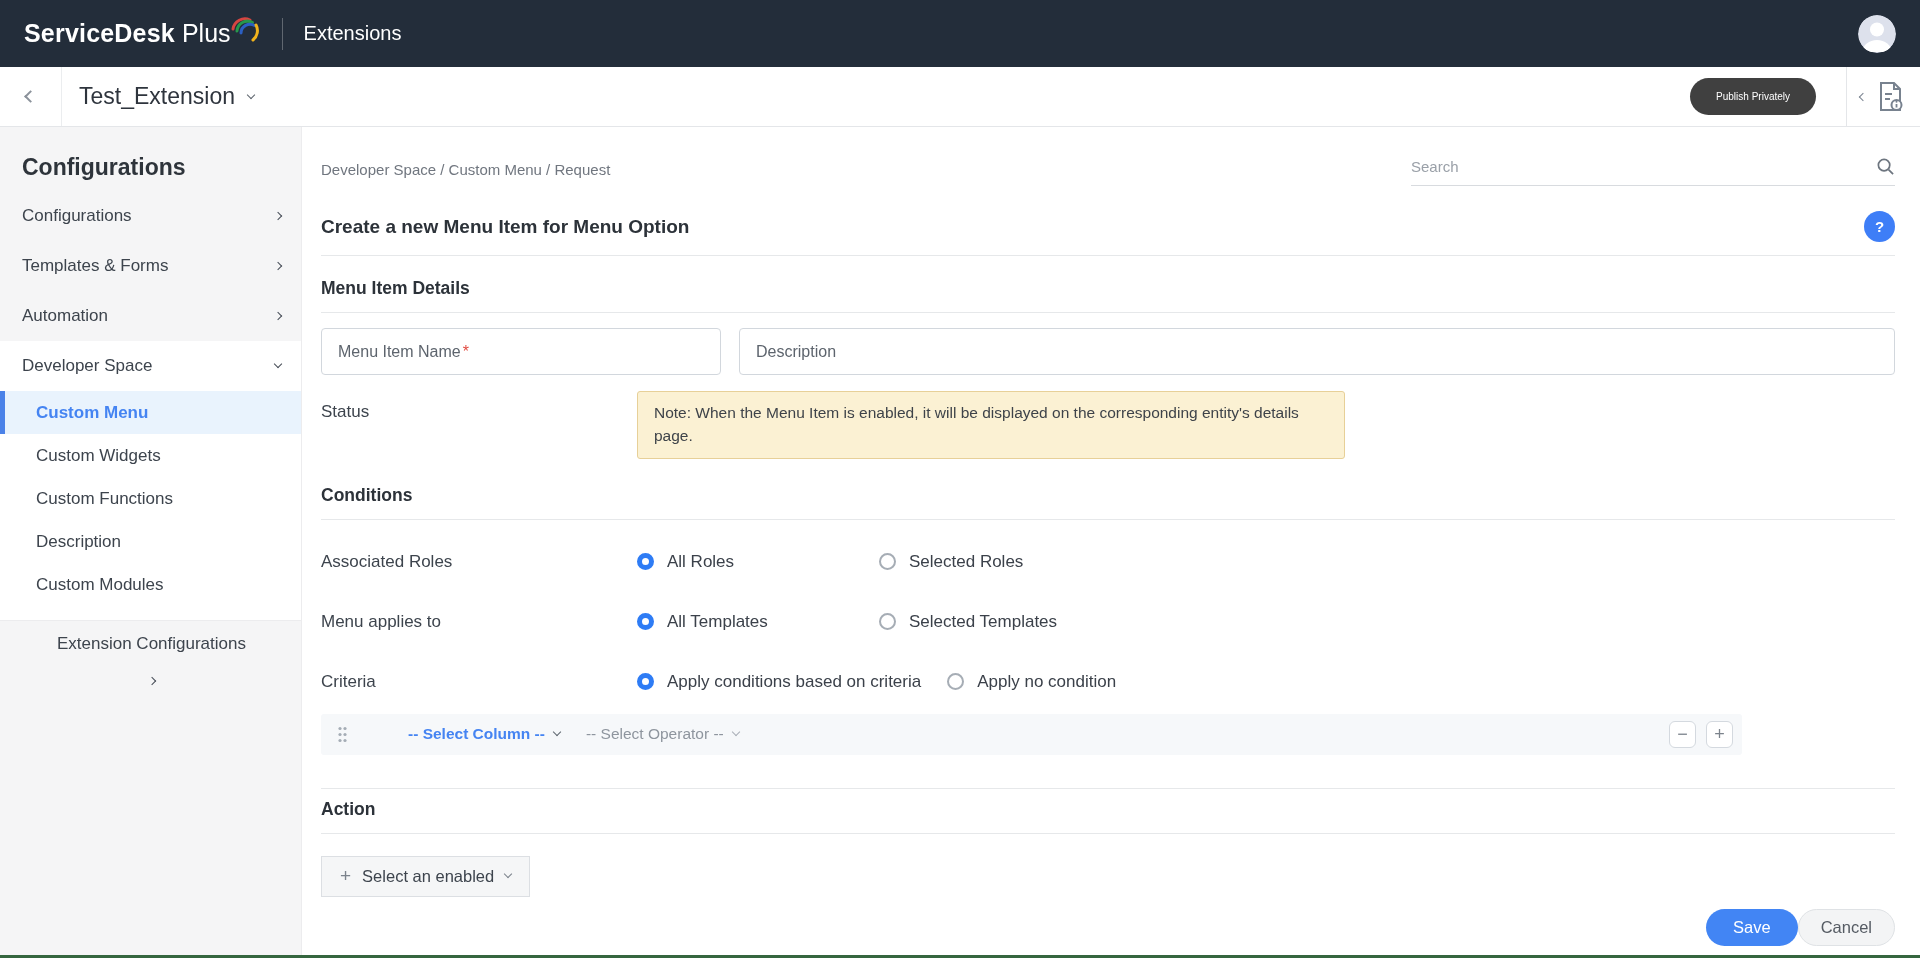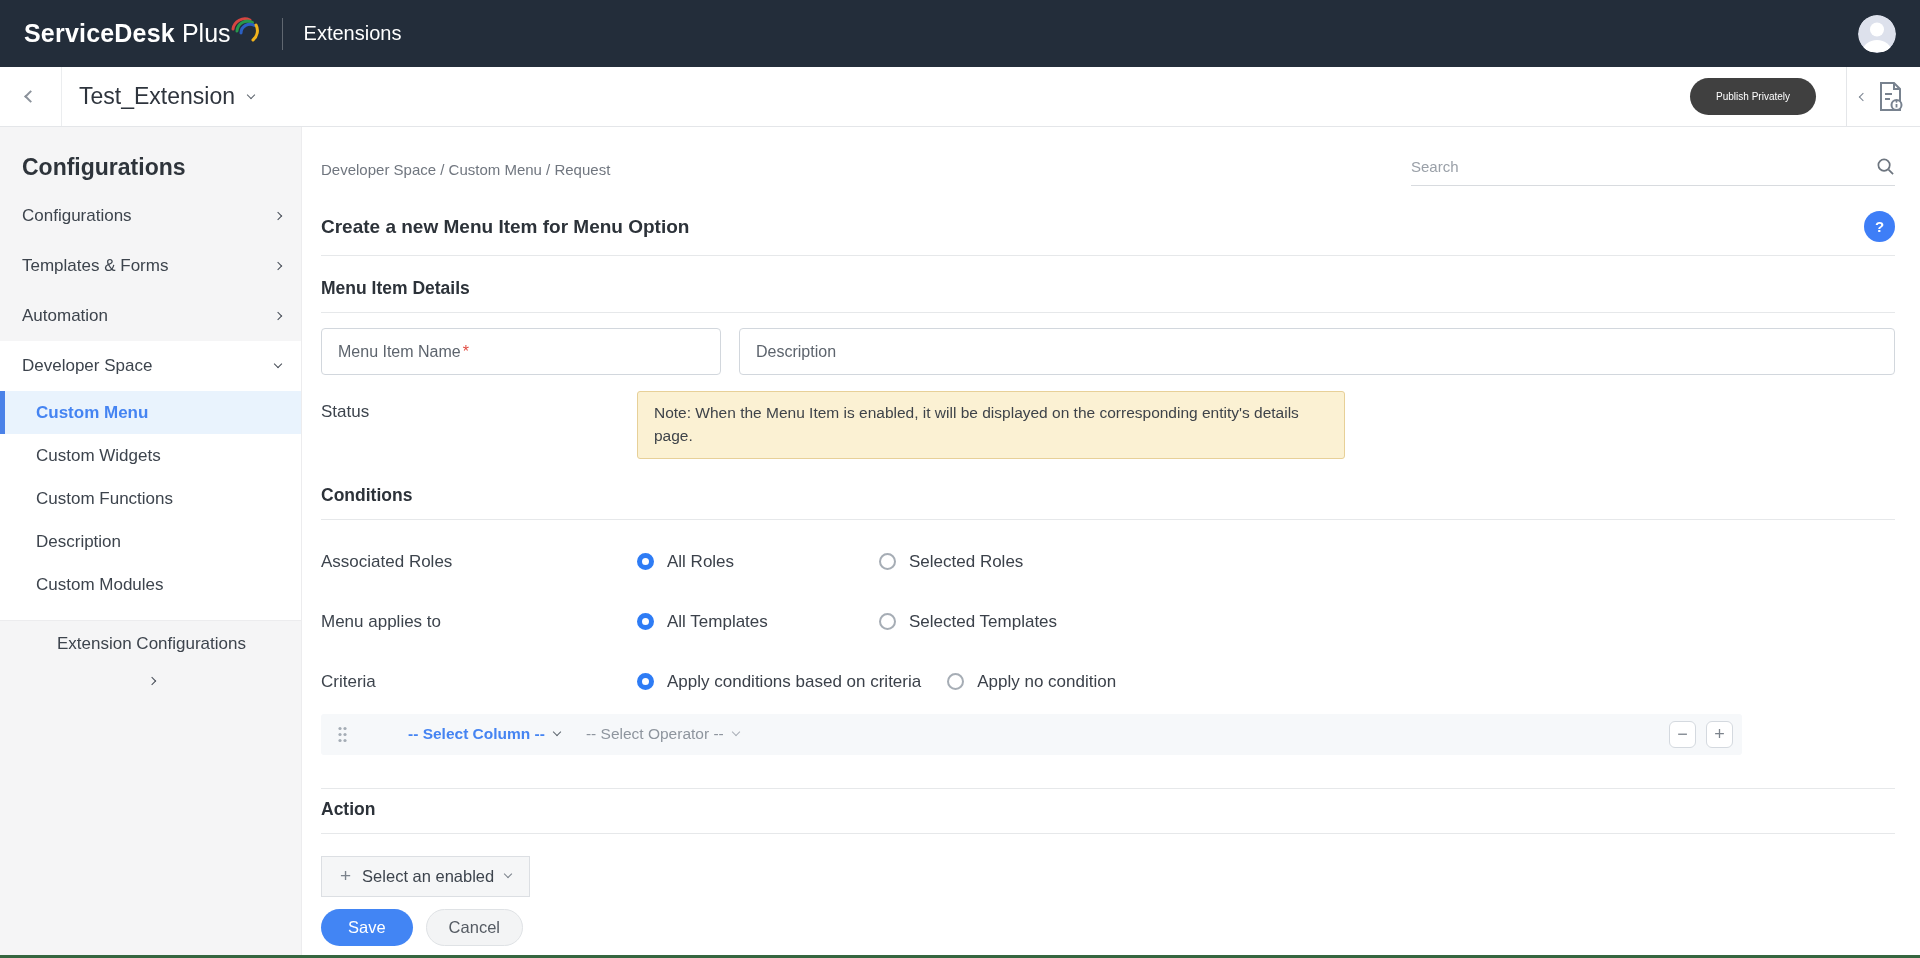--- a/index.html
+++ b/index.html
@@ -97,21 +97,21 @@
     font-size:18px; line-height:1; display:flex; align-items:center; justify-content:center; cursor:pointer; font-family:inherit; }
 
   .hr-line { margin-top:33px; border-top:1px solid #e6e8ea; }
   .action-heading { margin-top:10px; }
 
   .action-btn { margin-top:22px; display:inline-flex; align-items:center; gap:11px; height:41px; padding:0 18px;
     background:#f5f6f7; border:1px solid #dcdfe3; font-size:16.5px; color:#3d444d; cursor:pointer; font-family:inherit; }
   .action-btn .plus { color:#7c838c; font-size:19px; font-weight:400; }
   .action-btn .chev { border-color:#7c838c; }
 
-  .save-row { margin-top:12px; display:flex; justify-content:flex-start; gap:13px; }
+  .save-row { margin-top:12px; display:flex; justify-content:flex-end; }
   .save-btn { height:37px; padding:0 27px; background:#4285f4; color:#fff; border:none; border-radius:19px; font-size:16.5px; cursor:pointer; font-family:inherit; }
   .cancel-btn { height:37px; padding:0 22px; background:#f3f4f5; color:#555b63; border:1px solid #dfe2e5; border-radius:19px; font-size:16.5px; cursor:pointer; font-family:inherit; }
 
   .bottom-strip { position:absolute; left:0; right:0; bottom:0; height:3px; background:#35663f; z-index:6; }
 </style>
 </head>
 <body>
 
 <div id="app">
 

